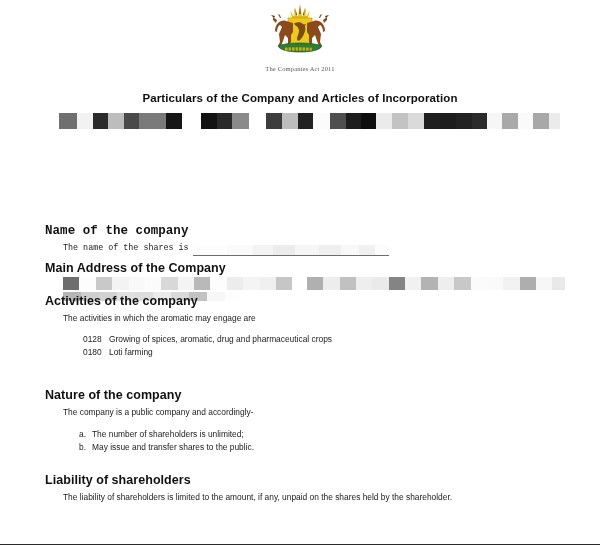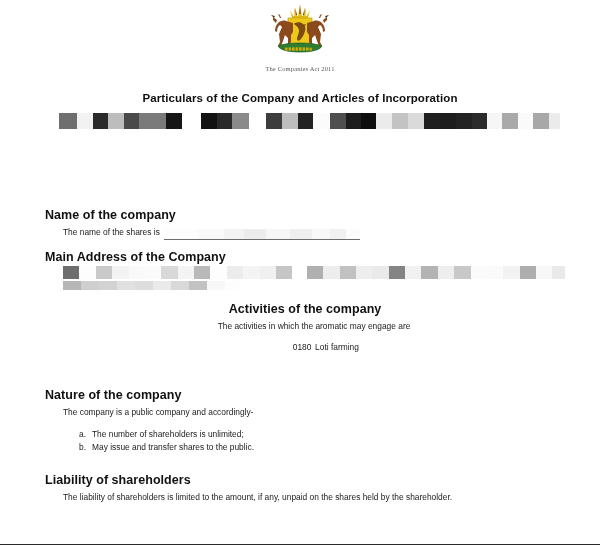--- a/index.html
+++ b/index.html
@@ -231,29 +231,29 @@
       <span style="width: 17px; background: rgb(29, 29, 29);"></span>
       <span style="width: 17px; background: rgb(34, 34, 34);"></span>
       <span style="width: 17px; background: rgb(43, 43, 43);"></span>
       <span style="width: 16px; background: rgb(246, 246, 246);"></span>
       <span style="width: 17px; background: rgb(169, 169, 169);"></span>
       <span style="width: 16px; background: rgb(250, 250, 250);"></span>
       <span style="width: 17px; background: rgb(168, 168, 168);"></span>
       <span style="width: 12px; background: rgb(235, 235, 235);"></span>
     </div>
 
-  <div class="section" style="top:208px;">
+  <div class="section" style="top:224px;font-family:Liberation Mono, monospace;">
     <h2 class="sec-head">Name of the company</h2>
     <div class="sec-body inline-row">
       <span>The name of the shares is</span>
       <span class="blurline underlined" style="width: 196px;"><span style="width: 34px; background: rgb(253, 253, 253);"></span><span style="width: 26px; background: rgb(250, 250, 250);"></span><span style="width: 20px; background: rgb(243, 243, 243);"></span><span style="width: 22px; background: rgb(236, 236, 236);"></span><span style="width: 24px; background: rgb(246, 246, 246);"></span><span style="width: 22px; background: rgb(239, 239, 239);"></span><span style="width: 18px; background: rgb(248, 248, 248);"></span><span style="width: 16px; background: rgb(241, 241, 241);"></span><span style="width: 14px; background: rgb(252, 252, 252);"></span></span>
     </div>
   </div>
 
-  <div class="section" style="top:250px;">
+  <div class="section" style="top:261px;">
     <h2 class="sec-head">Main Address of the Company</h2>
     <div style="margin-left:18px;">
       <div class="redact-line">
           <span style="width: 18px; background: rgb(110, 110, 110);"></span>
           <span style="width: 18px; background: rgb(253, 253, 253);"></span>
           <span style="width: 18px; background: rgb(201, 201, 201);"></span>
           <span style="width: 18px; background: rgb(243, 243, 243);"></span>
           <span style="width: 18px; background: rgb(249, 249, 249);"></span>
           <span style="width: 18px; background: rgb(251, 251, 251);"></span>
           <span style="width: 18px; background: rgb(216, 216, 216);"></span>
@@ -290,24 +290,27 @@
           <span style="width: 18px; background: rgb(221, 221, 221);"></span>
           <span style="width: 18px; background: rgb(234, 234, 234);"></span>
           <span style="width: 18px; background: rgb(217, 217, 217);"></span>
           <span style="width: 18px; background: rgb(194, 194, 194);"></span>
           <span style="width: 18px; background: rgb(247, 247, 247);"></span>
           <span style="width: 14px; background: rgb(253, 253, 253);"></span>
         </div>
     </div>
   </div>
 
-  <div class="section" style="top:302px;text-align:center;">
+  <div class="section" style="top:294px;">
     <h2 class="sec-head">Activities of the company</h2>
     <div class="sec-body">The activities in which the aromatic may engage are</div>
     <div class="code-list">
+      <div>
+        <span class="code">0128</span><span>Growing of spices, aromatic, drug and pharmaceutical crops</span>
+      </div>
       <div>
         <span class="code">0180</span><span>Loti farming</span>
       </div>
     </div>
   </div>
 
   <div class="section" style="top:473px;">
     <h2 class="sec-head">Liability of shareholders</h2>
     <div class="sec-body">The liability of shareholders is limited to the amount, if any, unpaid on the shares held by the shareholder.</div>
   </div>

